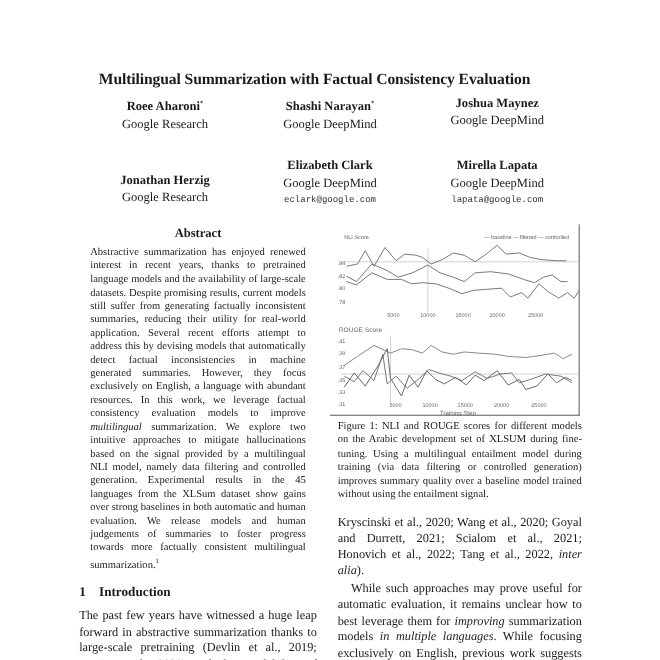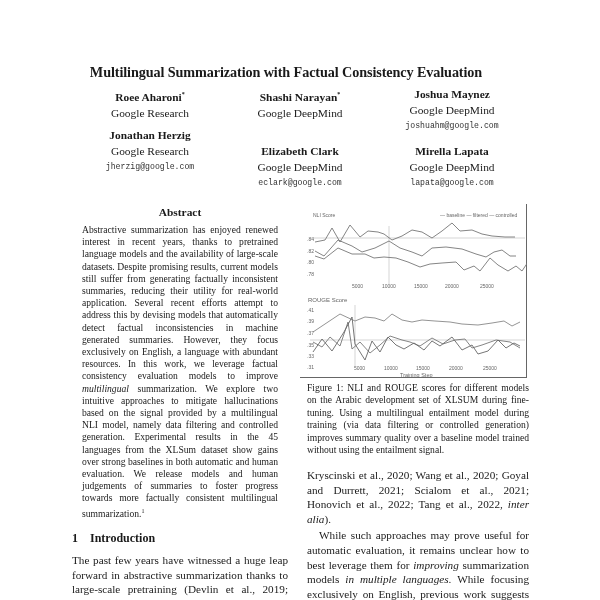--- a/index.html
+++ b/index.html
@@ -60,26 +60,24 @@
   <div class="name"><span>Roee Aharoni</span><sup>*</sup></div>
   <div class="aff">Google Research</div>
 </div>
 <div class="author" style="left:210px; top:86px;">
   <div class="name"><span>Shashi Narayan</span><sup>*</sup></div>
   <div class="aff">Google DeepMind</div>
 </div>
 <div class="author" style="left:362px; top:86px;">
   <div class="name">Joshua Maynez</div>
   <div class="aff">Google DeepMind</div>
-  <div class="email">joshuahm@google.com</div>
 </div>
-<div class="author" style="left:60px; top:127px;">
+<div class="author" style="left:60px; top:156px;">
   <div class="name">Jonathan Herzig</div>
   <div class="aff">Google Research</div>
-  <div class="email">jherzig@google.com</div>
 </div>
 <div class="author" style="left:210px; top:143px;">
   <div class="name">Elizabeth Clark</div>
   <div class="aff">Google DeepMind</div>
   <div class="email">eclark@google.com</div>
 </div>
 <div class="author" style="left:362px; top:143px;">
   <div class="name">Mirella Lapata</div>
   <div class="aff">Google DeepMind</div>
   <div class="email">lapata@google.com</div>

